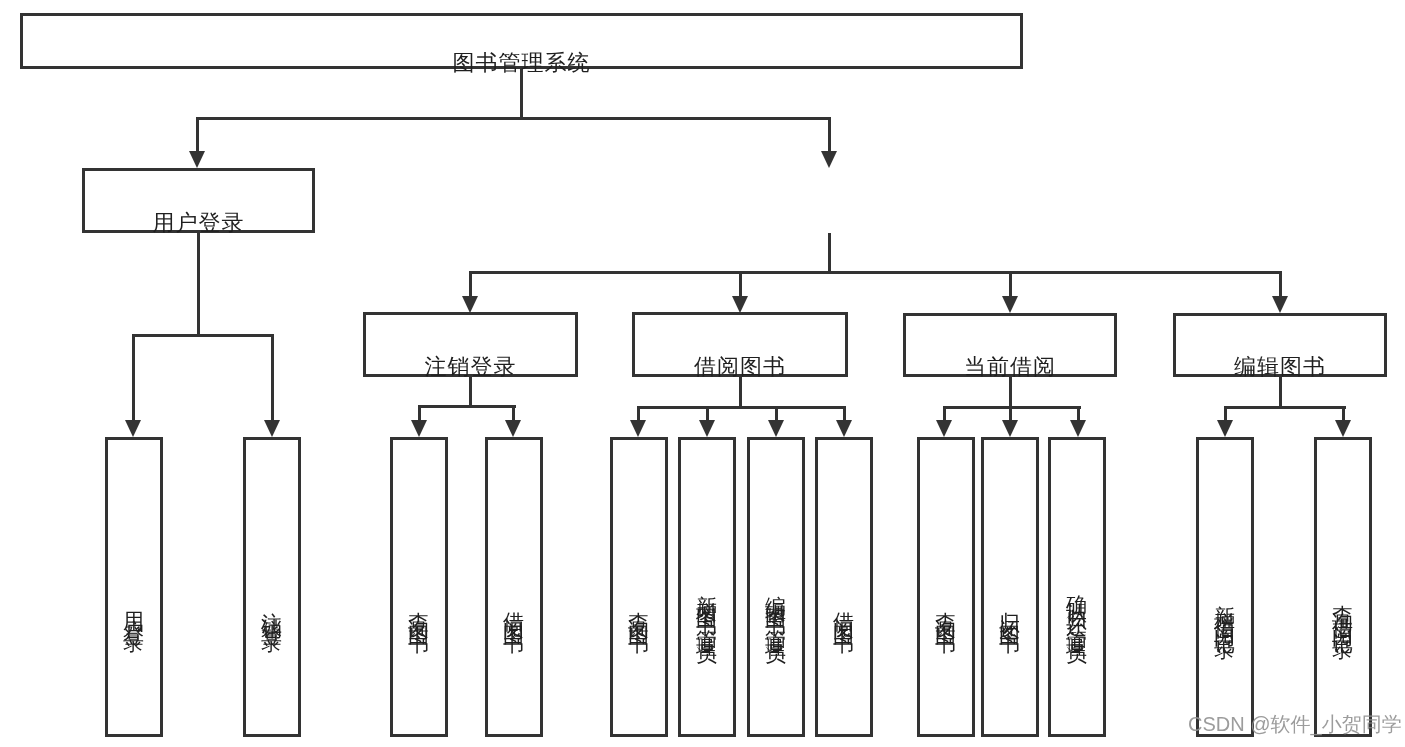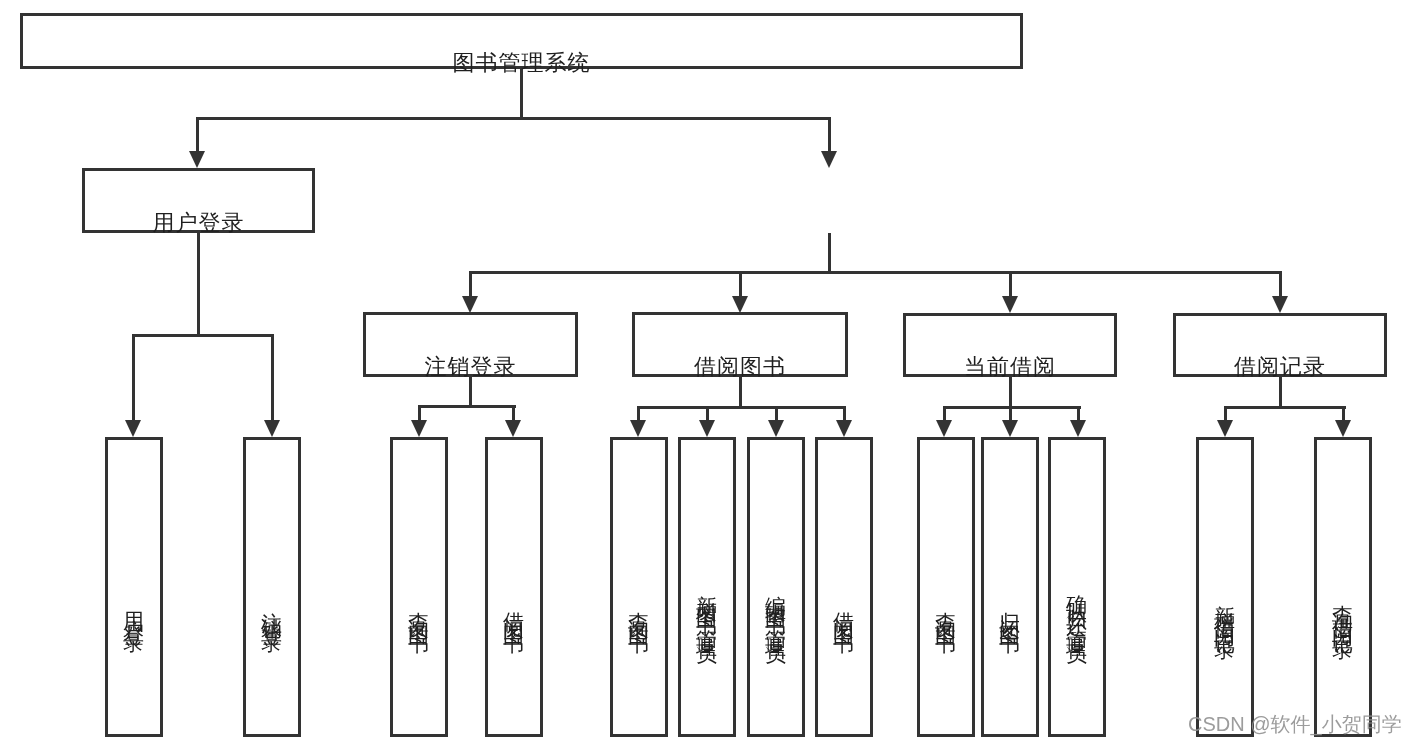--- a/index.html
+++ b/index.html
@@ -61,21 +61,21 @@
   <div class="node h" style="left:363px;top:312px;width:215px;height:65px;">
     <span>注销登录</span>
   </div>
   <div class="node h" style="left:632px;top:312px;width:216px;height:65px;">
     <span>借阅图书</span>
   </div>
   <div class="node h" style="left:903px;top:313px;width:214px;height:64px;">
     <span>当前借阅</span>
   </div>
   <div class="node h" style="left:1173px;top:313px;width:214px;height:64px;">
-    <span>借阅记录</span>
+    <span>编辑图书</span>
   </div>
 
   <div class="vl" style="left:469px;top:377px;height:31px;"></div>
   <div class="hl" style="left:418px;top:405px;width:98px;"></div>
   <div class="vl" style="left:418px;top:405px;height:17px;"></div>
   <div class="ah" style="left:411px;top:420px;"></div>
   <div class="vl" style="left:512px;top:405px;height:17px;"></div>
   <div class="ah" style="left:505px;top:420px;"></div>
 
   <div class="vl" style="left:739px;top:377px;height:31px;"></div>

